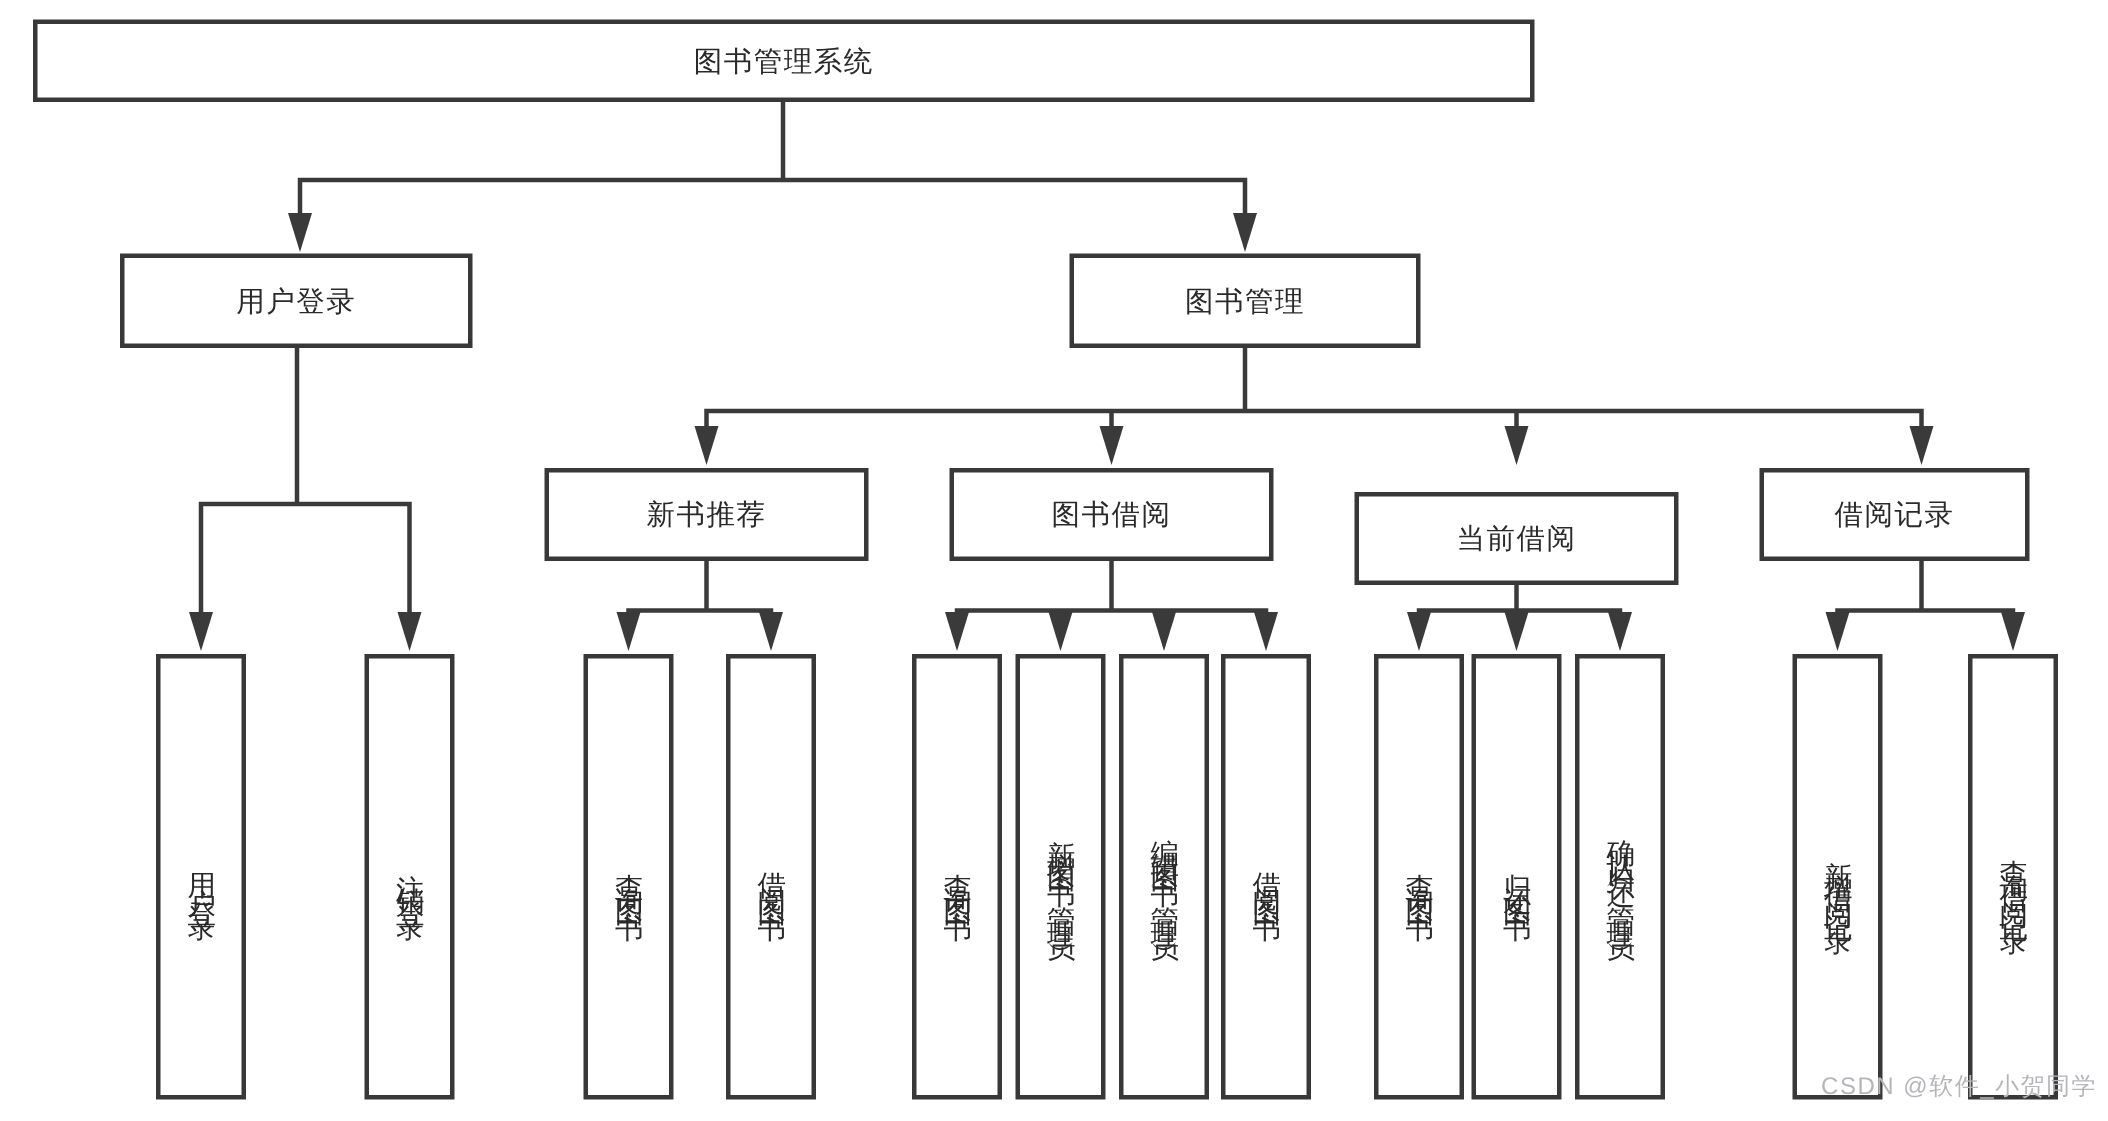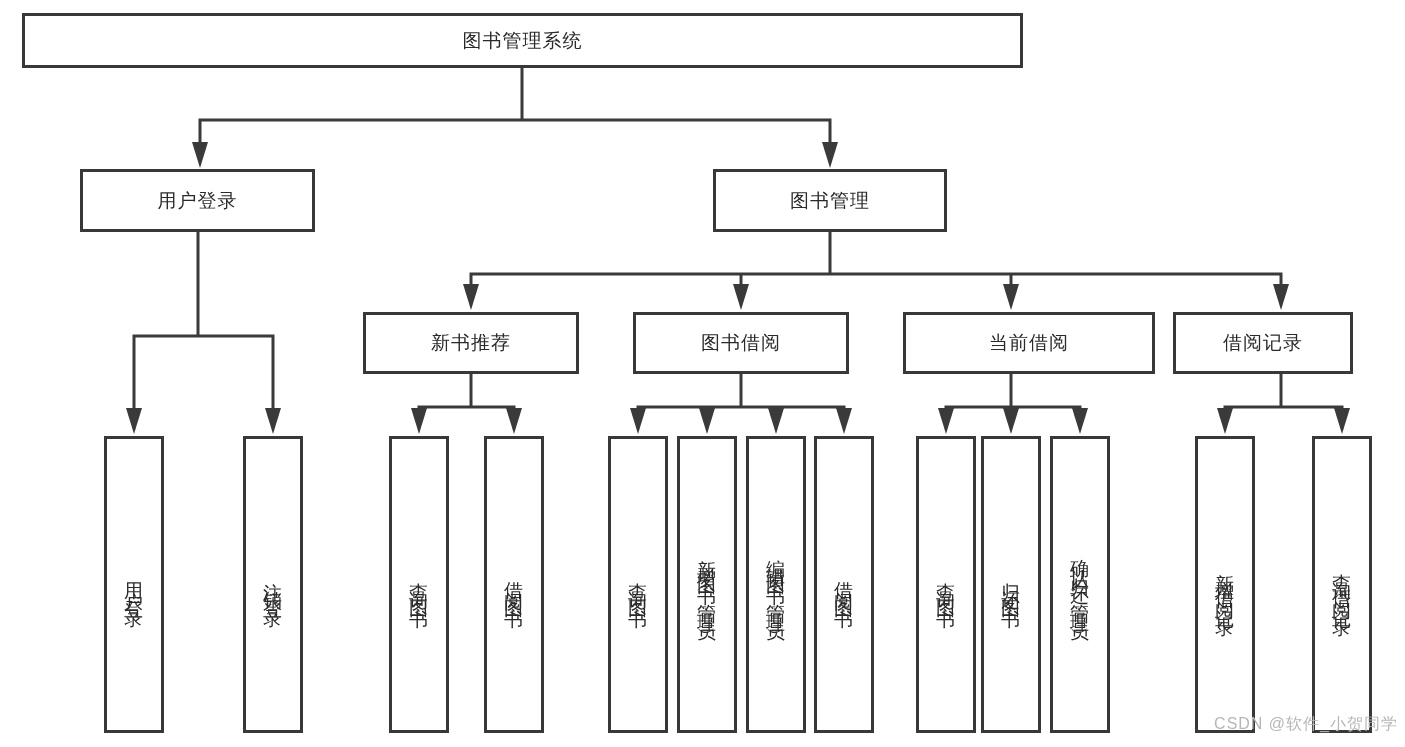--- a/index.html
+++ b/index.html
@@ -127,21 +127,21 @@
   <div class="node node-h" style="left:713px;top:169px;width:234px;height:63px">
     <span>图书管理</span>
   </div>
 
   <div class="node node-h" style="left:363px;top:312px;width:216px;height:62px">
     <span>新书推荐</span>
   </div>
   <div class="node node-h" style="left:633px;top:312px;width:216px;height:62px">
     <span>图书借阅</span>
   </div>
-  <div class="node node-h" style="left:903px;top:312px;width:252px;height:62px">
+  <div class="node node-h" style="left:903px;top:328px;width:216px;height:62px">
     <span>当前借阅</span>
   </div>
   <div class="node node-h" style="left:1173px;top:312px;width:180px;height:62px">
     <span>借阅记录</span>
   </div>
 
   <div class="node node-v" style="left:104px;top:436px;width:60px;height:297px">
     <span>用户登录</span>
   </div>
   <div class="node node-v" style="left:243px;top:436px;width:60px;height:297px">

